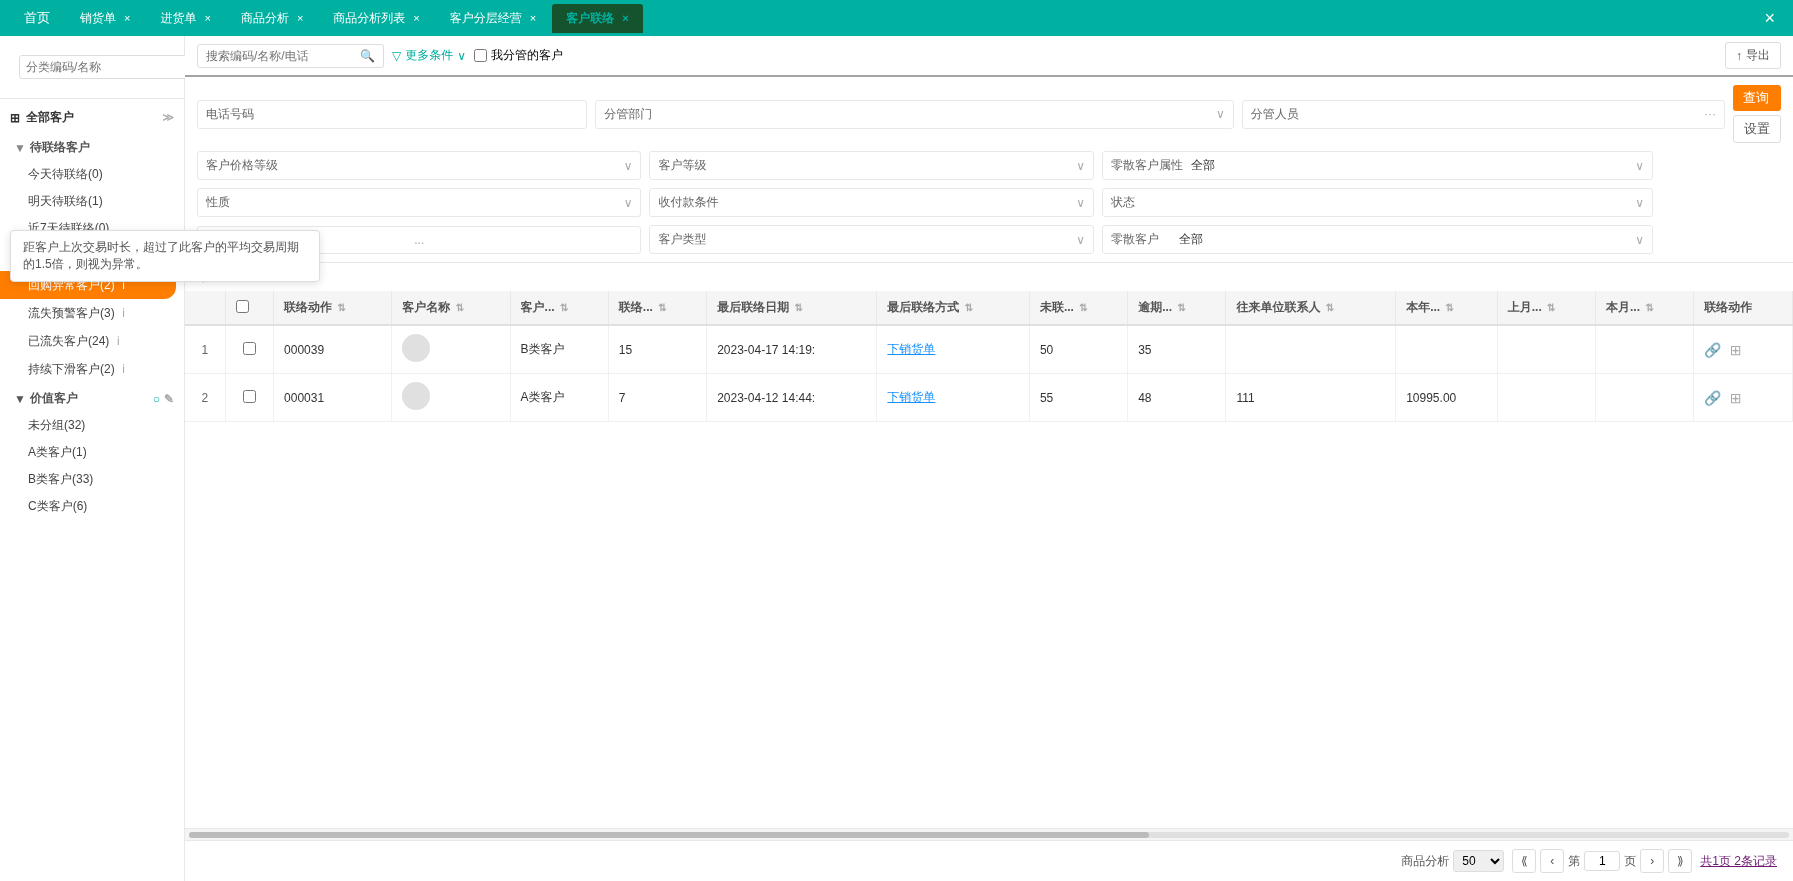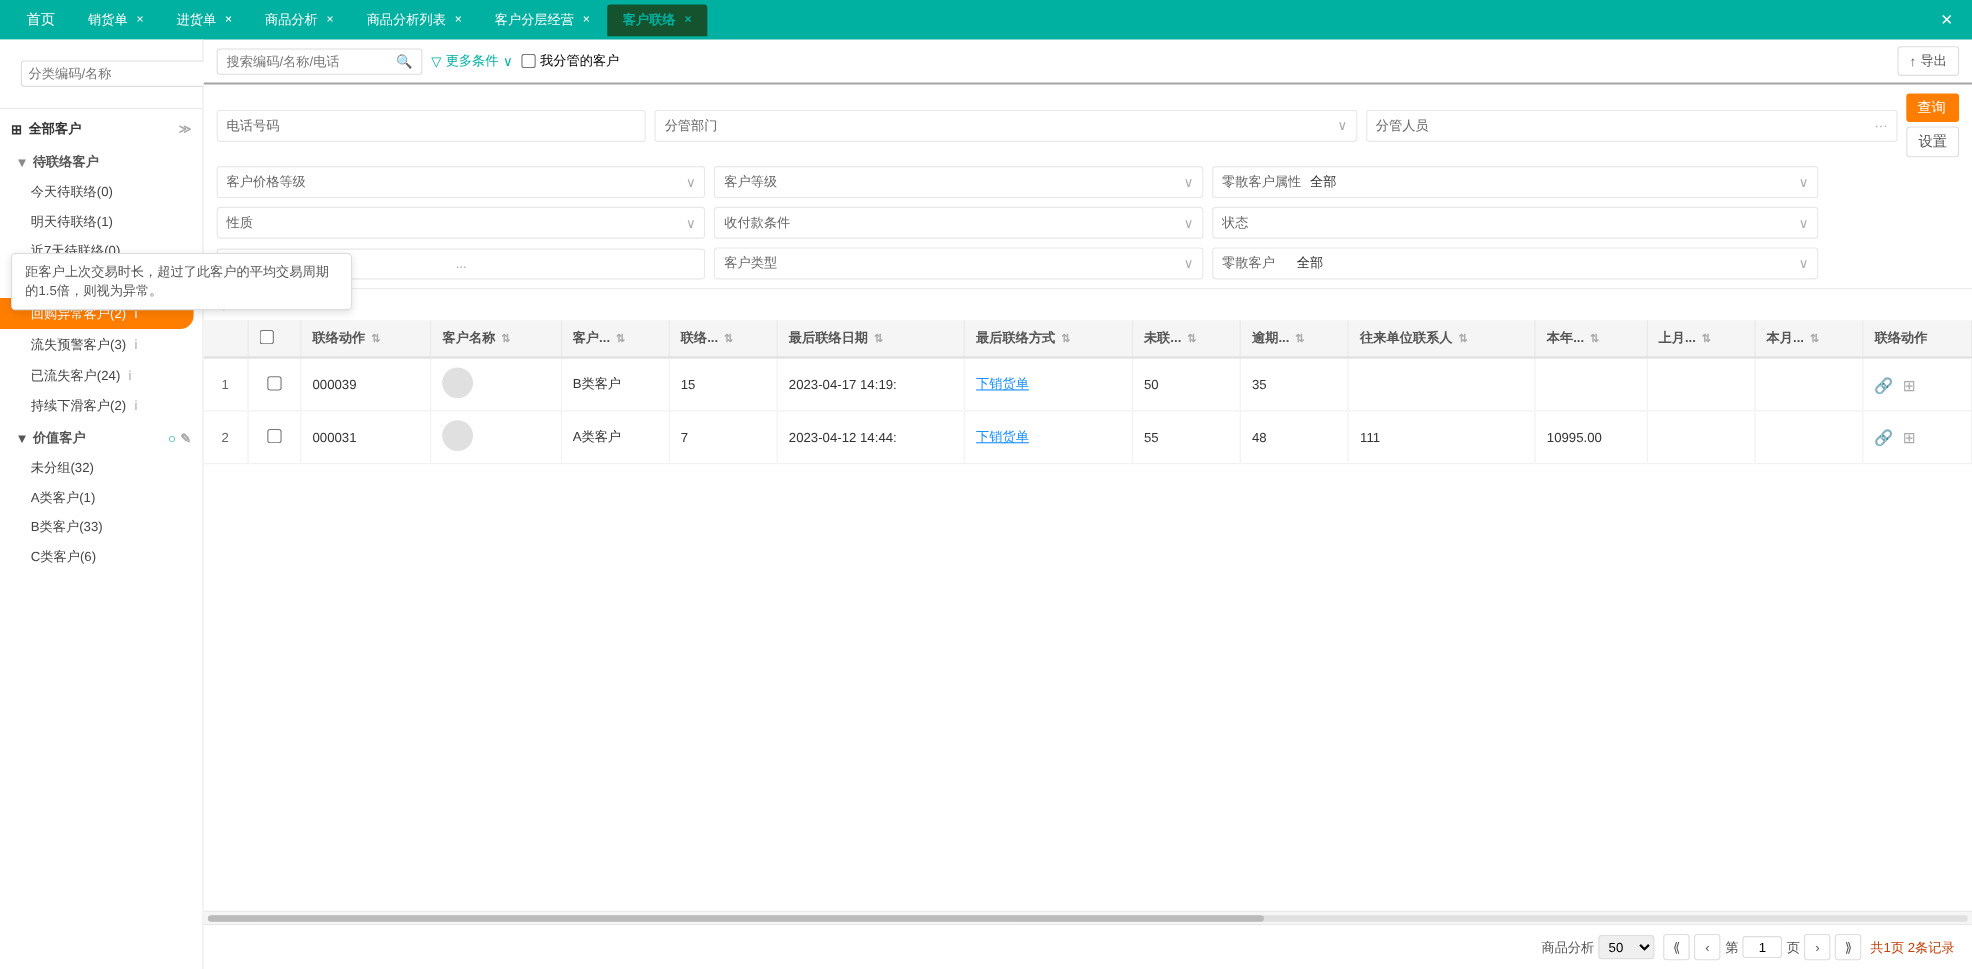--- a/index.html
+++ b/index.html
@@ -191,21 +191,21 @@
       display: flex; align-items: center; justify-content: center;
       cursor: pointer; color: #555; background: #fff; font-size: 12px;
     }
     .page-input {
       display: flex; align-items: center; gap: 4px;
     }
     .page-input input {
       width: 36px; border: 1px solid #ddd; border-radius: 3px;
       padding: 2px 4px; text-align: center; font-size: 12px; outline: none;
     }
-    .total-count { color: #c2410c; }
+    .total-count { color: #701a75; text-decoration: underline; }
   </style>
 </head>
 <body>
 
 <div class="top-nav">
   <div class="nav-home">首页</div>
   <div class="nav-tab">
     <span>销货单</span>
     <span class="close-x">×</span>
   </div>

